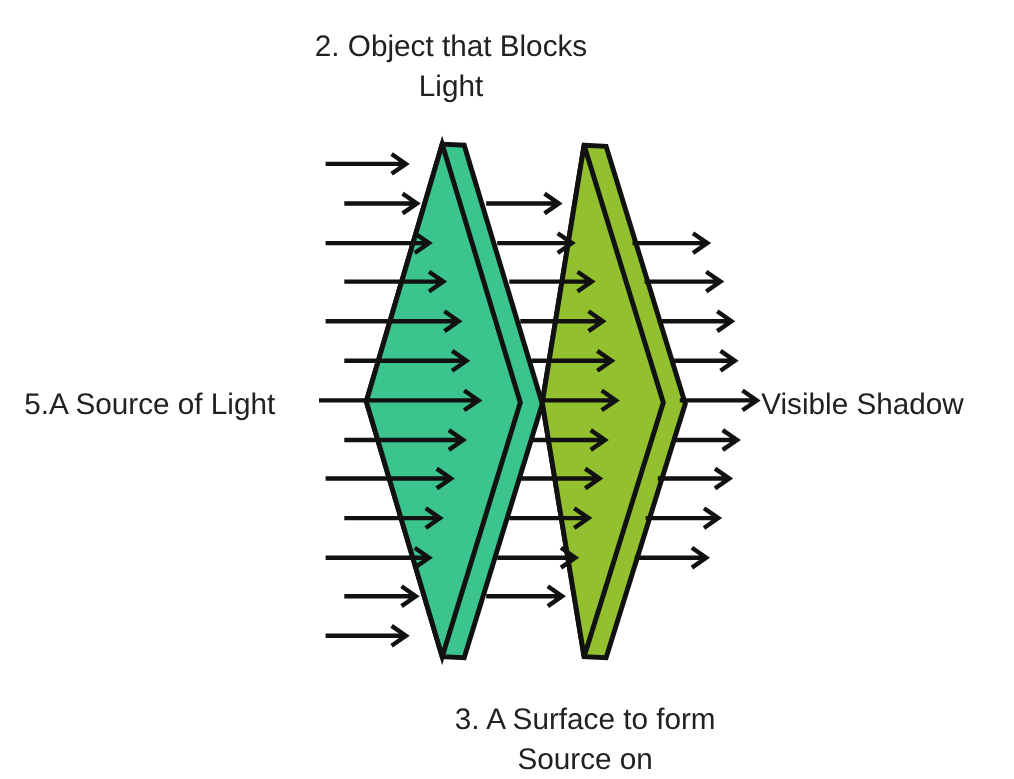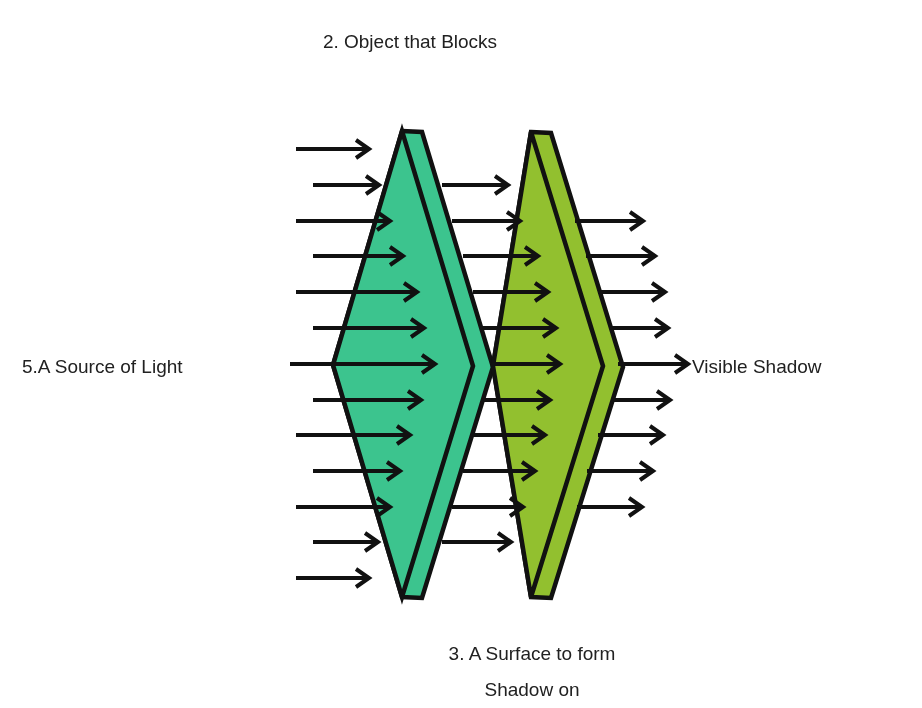--- a/index.html
+++ b/index.html
@@ -18,21 +18,21 @@
   #diagram-svg {
     position: absolute;
     left: 0;
     top: 0;
     width: 922px;
     height: 708px;
   }
   .label {
     position: absolute;
     color: #212121;
-    font-size: 19px;
+    font-size: 27px;
     line-height: 36px;
     white-space: nowrap;
   }
   .label-center {
     text-align: center;
     white-space: normal;
   }
   #label-light-source { left: 22px; top: 349px; }
   #label-visible-shadow { left: 692px; top: 349px; }
   #label-blocking-object { left: 249px; top: 24px; width: 322px; }
@@ -79,21 +79,22 @@
       <path d="M 611 400 H 670 M 657 391 L 670 400 L 657 409" fill="none" stroke="#111111" stroke-width="4" stroke-linejoin="miter" stroke-linecap="butt"></path>
       <path d="M 598 435 H 663 M 650 426 L 663 435 L 650 444" fill="none" stroke="#111111" stroke-width="4" stroke-linejoin="miter" stroke-linecap="butt"></path>
       <path d="M 587 471 H 653 M 640 462 L 653 471 L 640 480" fill="none" stroke="#111111" stroke-width="4" stroke-linejoin="miter" stroke-linecap="butt"></path>
       <path d="M 577 507 H 642 M 629 498 L 642 507 L 629 516" fill="none" stroke="#111111" stroke-width="4" stroke-linejoin="miter" stroke-linecap="butt"></path>
     </svg>
 
   <div class="label" id="label-light-source">5.A Source of Light</div>
 
   <div class="label label-center" id="label-blocking-object">
     <div>2. Object that Blocks</div>
+    <div>Light</div>
   </div>
 
   <div class="label" id="label-visible-shadow">Visible Shadow</div>
 
   <div class="label label-center" id="label-shadow-surface">
     <div>3. A Surface to form</div>
-    <div>Shadow on</div>
+    <div>Source on</div>
   </div>
 </div>
 
 </body></html>

